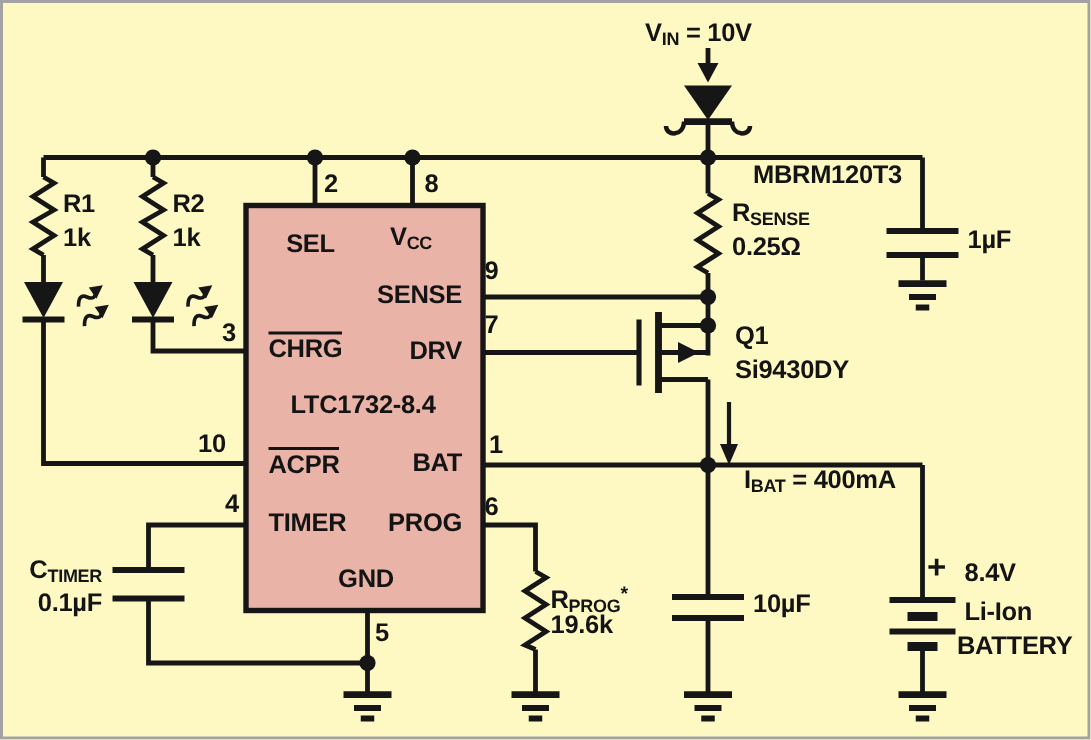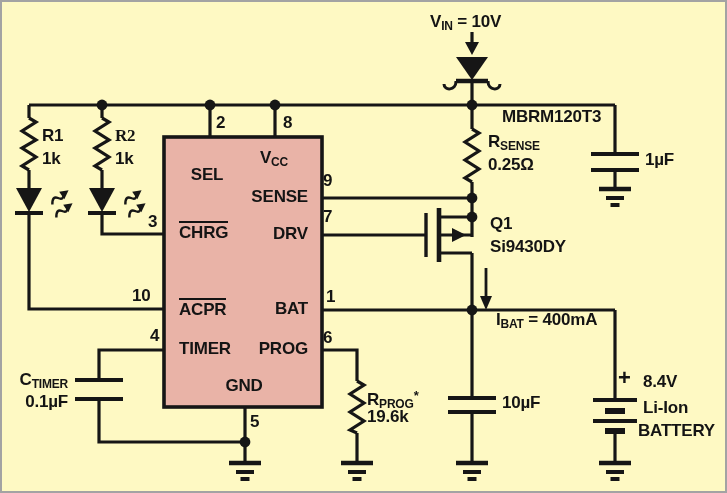--- a/index.html
+++ b/index.html
@@ -195,44 +195,45 @@
     <circle cx="243" cy="440" r="5.4"></circle>
   </g>
 </svg>
 
   <div class="lbl" style="left:428px;top:11px;"><span>V</span><span class="sb">IN</span><span> = 10V</span></div>
 
   <div class="lbl" style="left:500px;top:58px;margin-top:48px;"><span>MBRM120T3</span></div>
 
   <div class="lbl" style="left:40px;top:125px;"><span>R1</span></div>
   <div class="lbl" style="left:40px;top:148px;"><span>1k</span></div>
-  <div class="lbl" style="left:113px;top:125px;font-family:Liberation Serif, serif;"><span>R2</span></div>
+  <div class="lbl" style="left:113px;top:125px;"><span>R2</span></div>
   <div class="lbl" style="left:113px;top:148px;"><span>1k</span></div>
 
   <div class="lbl" style="left:214px;top:112px;"><span>2</span></div>
   <div class="lbl" style="left:281px;top:112px;"><span>8</span></div>
   <div class="lbl" style="left:321px;top:170px;"><span>9</span></div>
   <div class="lbl" style="left:321px;top:206px;"><span>7</span></div>
   <div class="lbl" style="left:324px;top:286px;"><span>1</span></div>
   <div class="lbl" style="left:321px;top:327px;"><span>6</span></div>
   <div class="lbl" style="left:146px;top:211px;"><span>3</span></div>
   <div class="lbl" style="left:130px;top:285px;"><span>10</span></div>
   <div class="lbl" style="left:148px;top:325px;"><span>4</span></div>
   <div class="lbl" style="left:248px;top:411px;"><span>5</span></div>
 
-  <div class="lbl ctr" style="left:205px;top:164px;"><span>SEL</span></div>
+  <div class="lbl ctr" style="left:205px;top:152px;"><span>SEL</span></div>
   <div class="lbl ctr" style="left:272px;top:147px;"><span>V</span><span class="sb">CC</span></div>
   <div class="lbl" style="right:417px;top:186px;"><span>SENSE</span></div>
   <div class="lbl" style="right:417px;top:223px;"><span>DRV</span></div>
   <div class="lbl" style="left:177px;top:219px;"><span class="ovl">CHRG</span></div>
   <div class="lbl" style="left:177px;top:296px;"><span class="ovl">ACPR</span></div>
   <div class="lbl" style="right:417px;top:298px;"><span>BAT</span></div>
   <div class="lbl" style="left:177px;top:338px;"><span>TIMER</span></div>
   <div class="lbl" style="right:417px;top:338px;"><span>PROG</span></div>
   <div class="lbl ctr" style="left:242px;top:375px;"><span>GND</span></div>
+  <div class="lbl ctr" style="left:240px;top:259px;"><span>LTC1732-8.4</span></div>
 
   <div class="lbl" style="left:486px;top:131px;"><span>R</span><span class="sb">SENSE</span></div>
   <div class="lbl" style="left:486px;top:154px;"><span>0.25Ω</span></div>
 
   <div class="lbl" style="left:488px;top:213px;"><span>Q1</span></div>
   <div class="lbl" style="left:488px;top:236px;"><span>Si9430DY</span></div>
 
   <div class="lbl" style="left:494px;top:272px;margin-top:37px;"><span>I</span><span class="sb">BAT</span><span> = 400mA</span></div>
 
   <div class="lbl" style="left:643px;top:149px;"><span>1µF</span></div>

